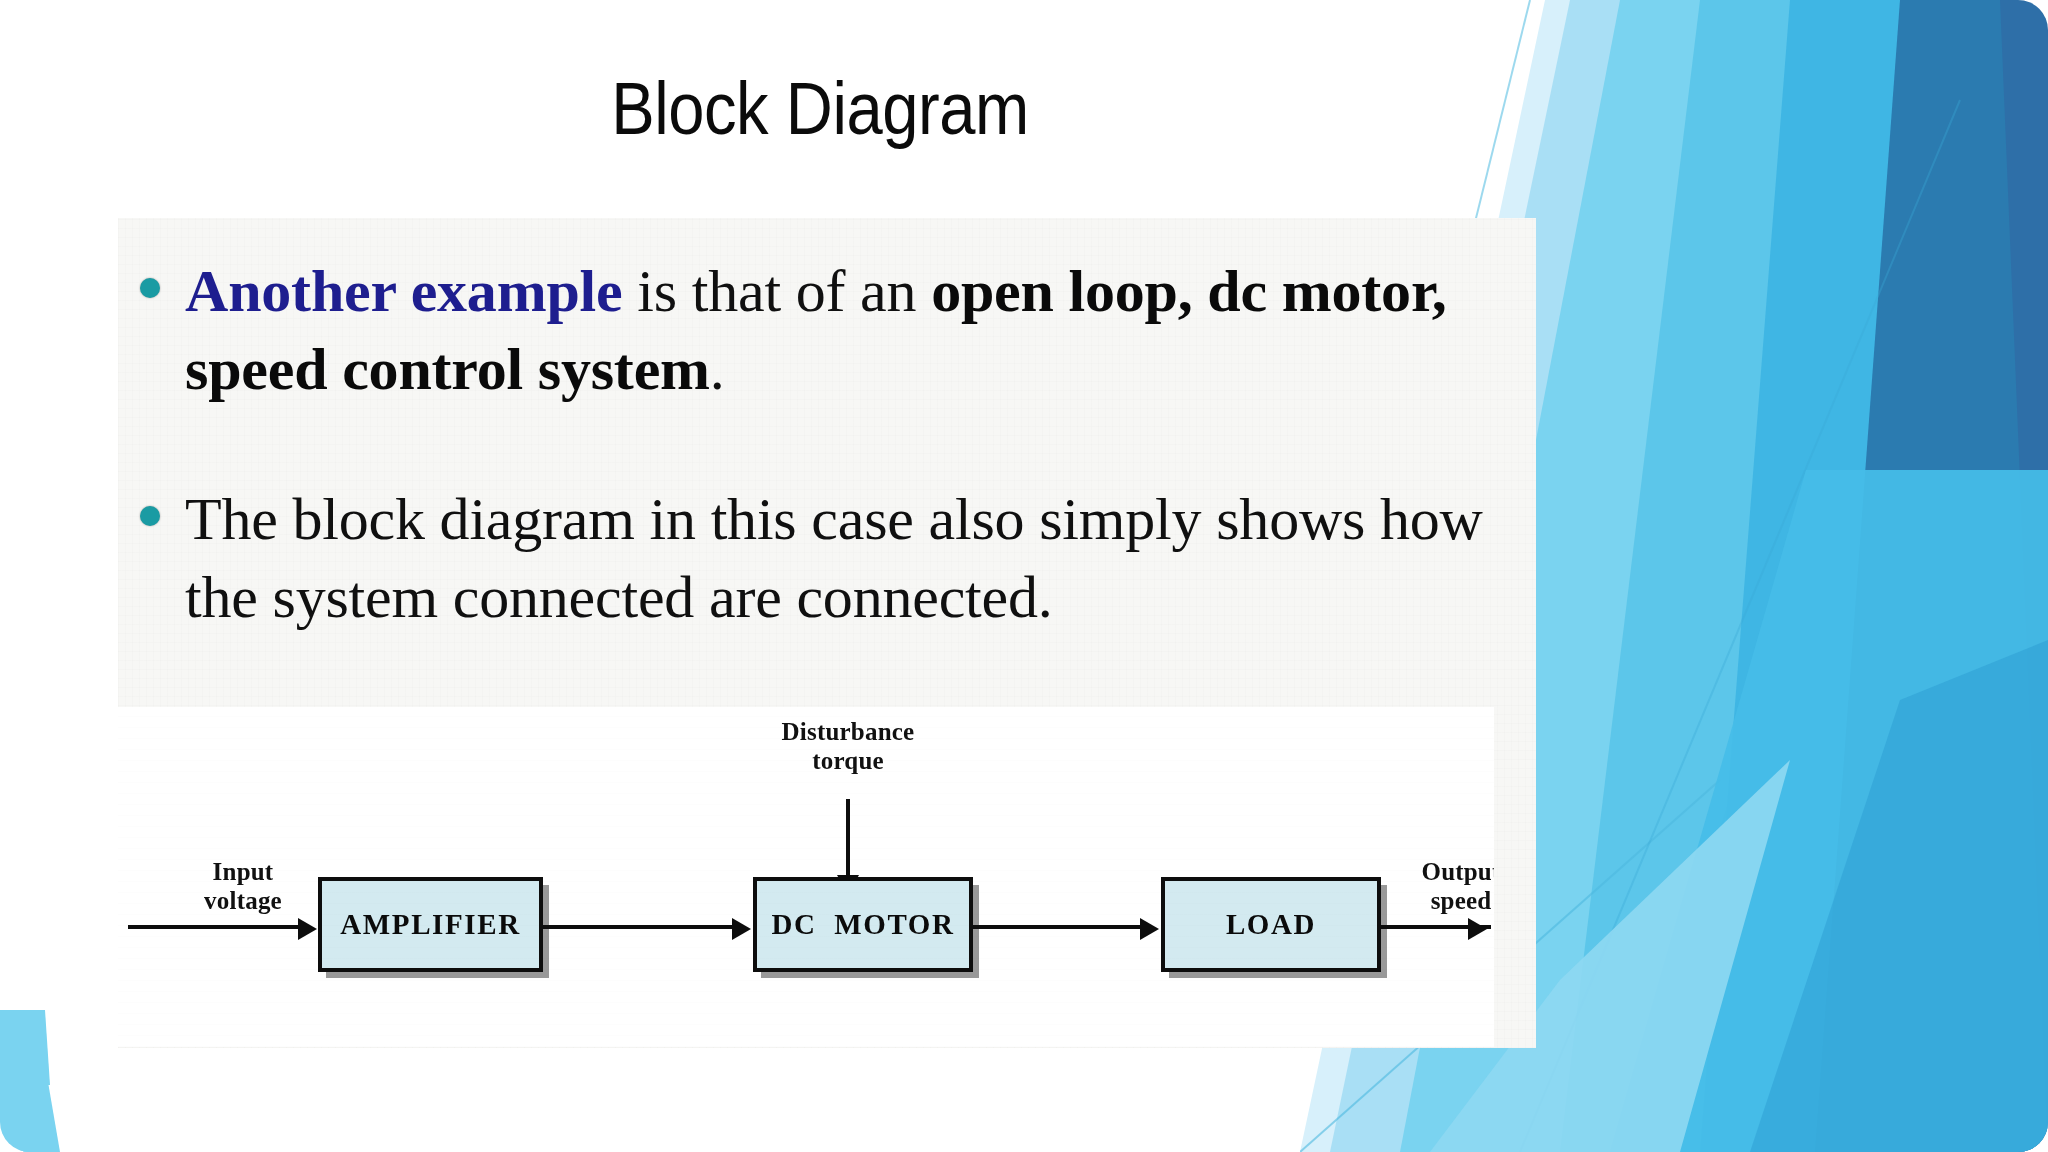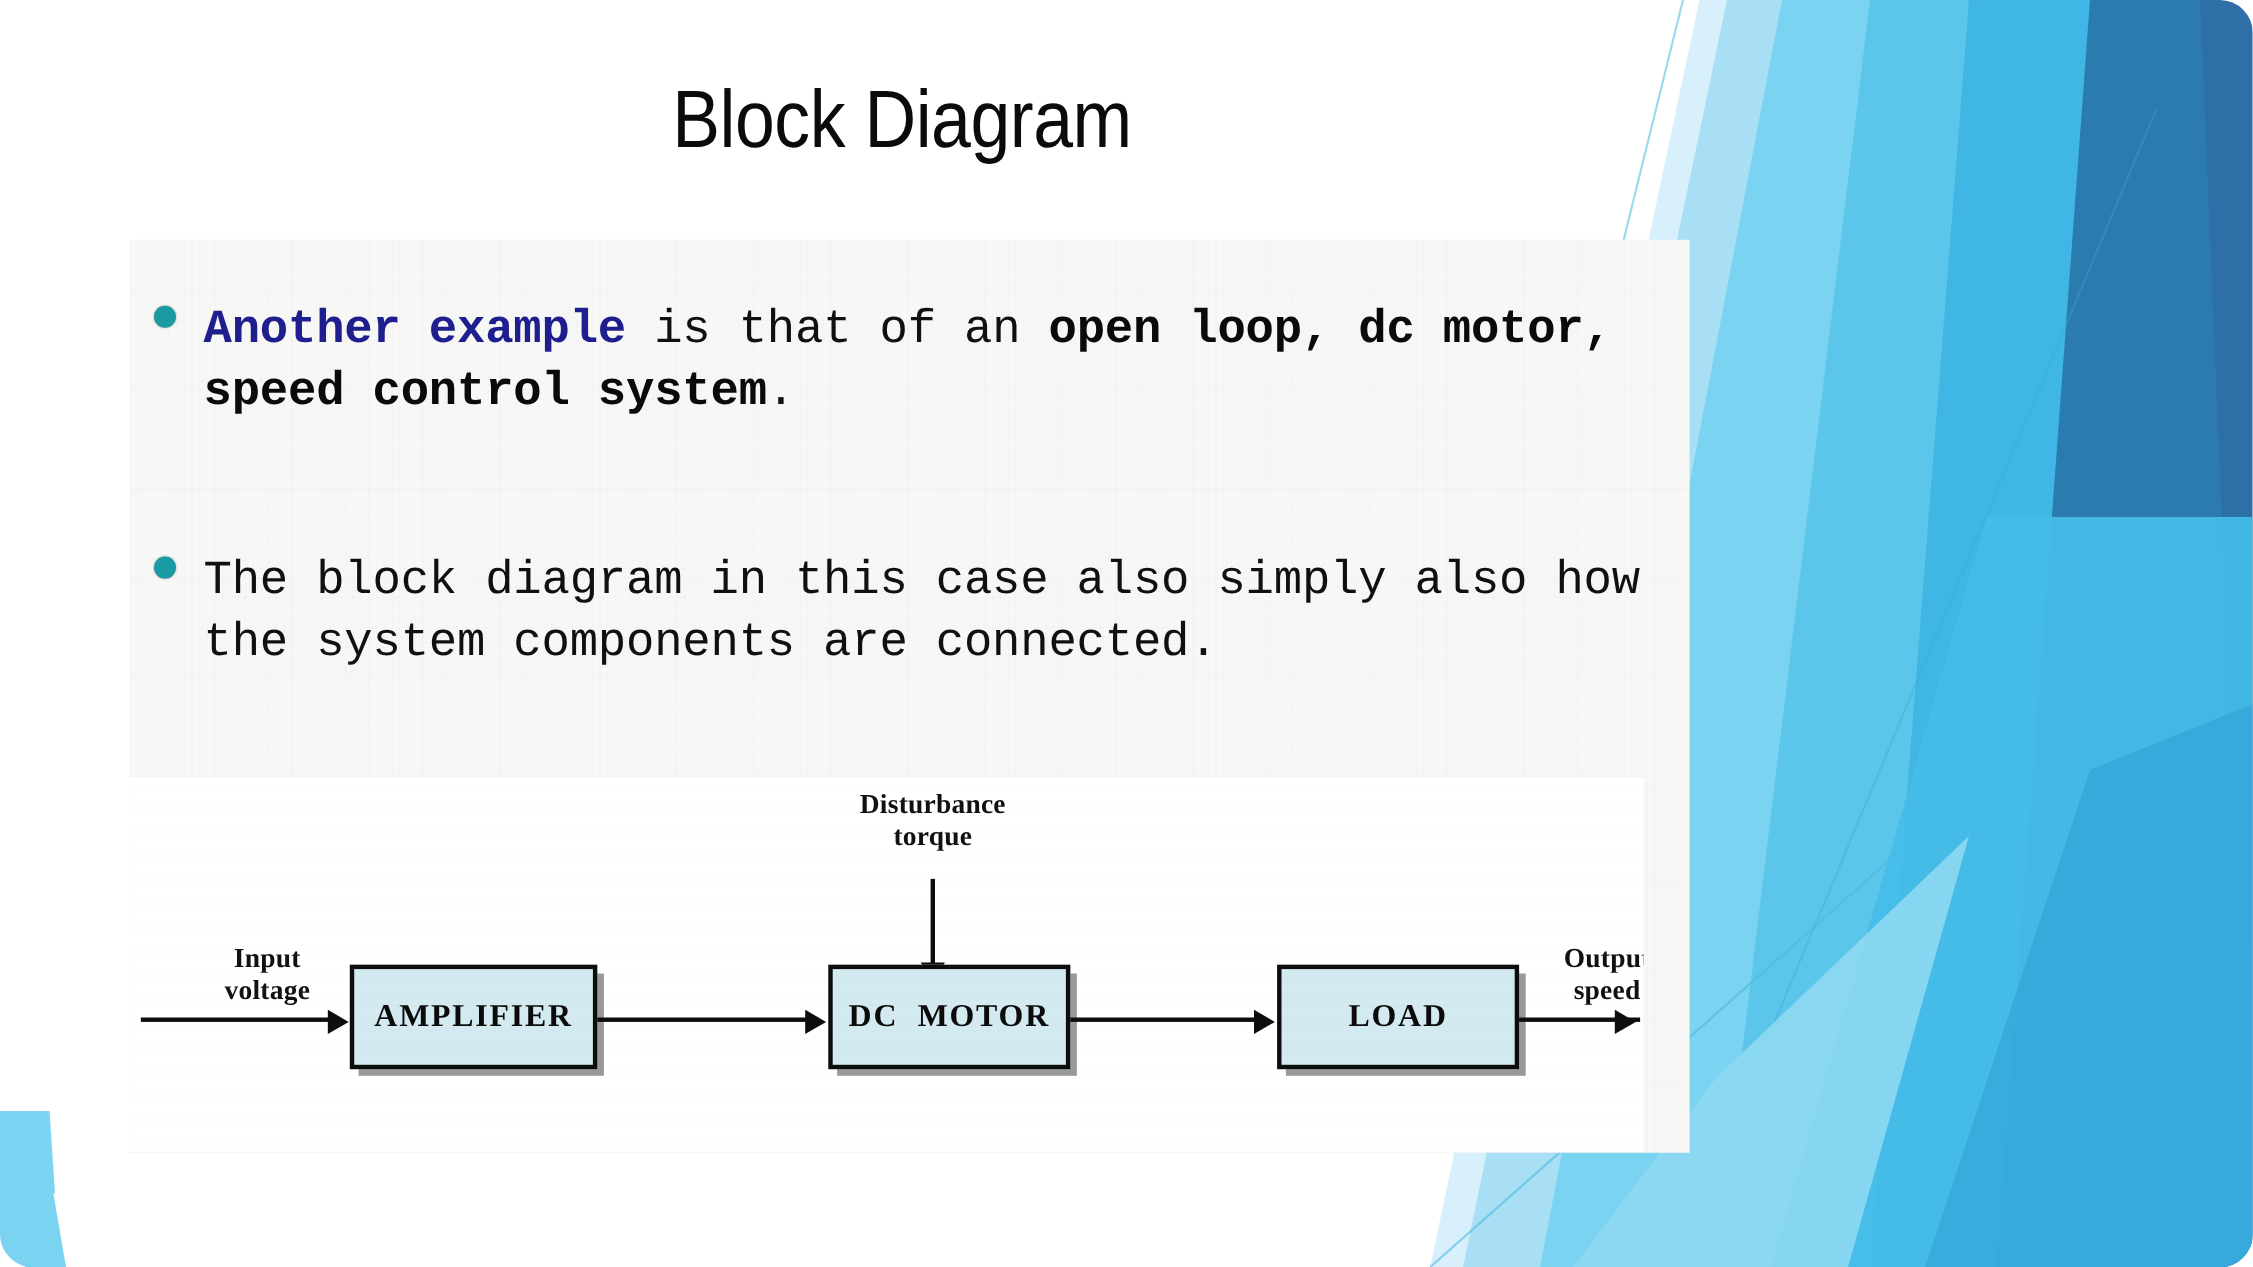--- a/index.html
+++ b/index.html
@@ -77,26 +77,25 @@
     width: 20px;
     height: 20px;
     border-radius: 50%;
     background: #1a9ba3;
     flex: 0 0 auto;
     margin-top: 26px;
     margin-right: 25px;
     box-shadow: 0 0 2px rgba(0,0,0,0.35);
   }
   .bullet-text {
-    font-family: Liberation Mono, monospace;
-    font-size: 43px;
+    font-family: Liberation Serif, serif;
+    font-size: 60px;
     line-height: 1.30;
     color: #101010;
     letter-spacing: -0.2px;
-    margin-top: 20px;
   }
   .b-blue  { color: #1e1e8f; font-weight: 700; }
   .b-bold  { font-weight: 700; color: #0a0a0a; }
 
   #bullet1 { left: 140px; top: 252px; width: 1390px; }
   #bullet2 { left: 140px; top: 480px; width: 1390px; }
 
   
   #figure {
     position: absolute;
@@ -215,21 +214,21 @@
   <div id="bullet1" class="bullet-row">
     <div class="bullet-dot"></div>
     <div class="bullet-text">
       <span class="b-blue">Another example</span><span> is that of an </span><span class="b-bold">open loop, dc motor, speed control system</span><span>.</span>
     </div>
   </div>
 
   <div id="bullet2" class="bullet-row">
     <div class="bullet-dot"></div>
     <div class="bullet-text">
-      <span>The block diagram in this case also simply also how the system components are connected.</span>
+      <span>The block diagram in this case also simply shows how the system connected are connected.</span>
     </div>
   </div>
 
   <div id="figure">
 
     <div class="fig-label" style="left:620px; top:10px; width:220px;">Disturbance
 torque</div>
 
     <div class="wire wire-v" style="left:728px; top:92px; height:82px;"></div>
     <div class="arrowhead-d" style="left:719px; top:168px;"></div>

